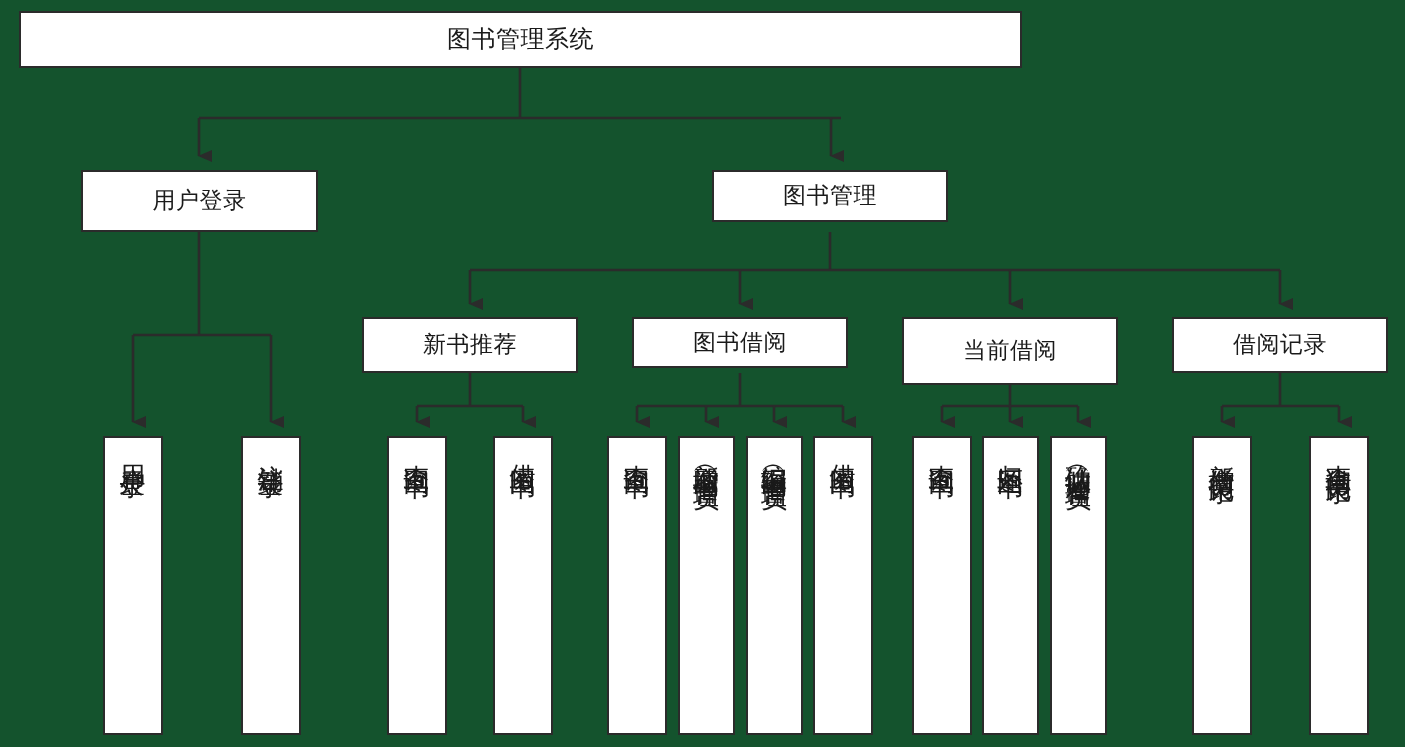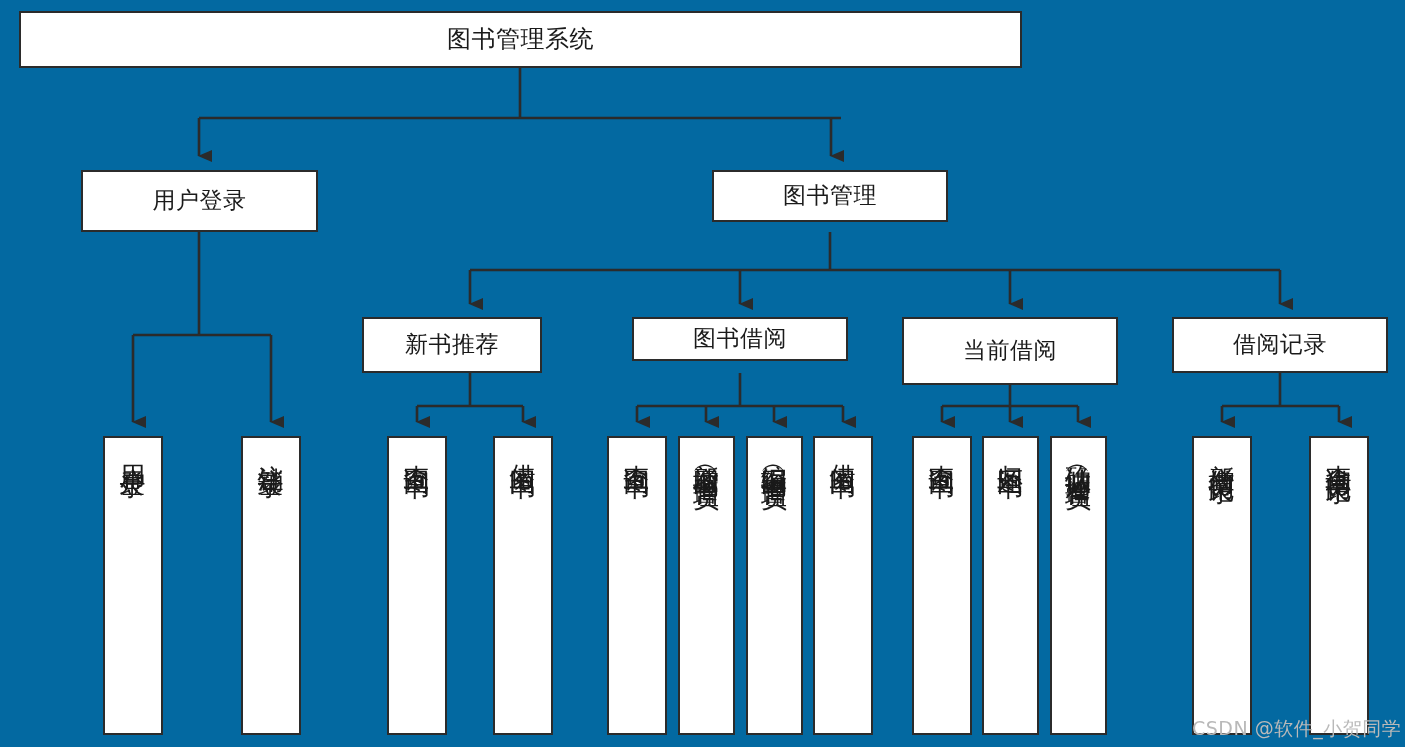--- a/index.html
+++ b/index.html
@@ -8,21 +8,21 @@
     padding: 0;
     background: #ffffff;
   }
   body {
     font-family: "DejaVu Sans", "Liberation Sans", sans-serif;
   }
   #canvas {
     position: relative;
     width: 1405px;
     height: 747px;
-    background: #0369a1;
+    background: #14532d;
     overflow: hidden;
   }
   #wires {
     position: absolute;
     left: 0;
     top: 0;
     width: 1405px;
     height: 747px;
     pointer-events: none;
   }
@@ -134,25 +134,25 @@
   </div>
 
   <div class="node horiz" style="left:81px; top:170px; width:237px; height:62px;">
     <span class="label">用户登录</span>
   </div>
 
   <div class="node horiz" style="left:712px; top:170px; width:236px; height:52px;">
     <span class="label">图书管理</span>
   </div>
 
-  <div class="node horiz" style="left:362px; top:317px; width:180px; height:56px;">
+  <div class="node horiz" style="left:362px; top:317px; width:216px; height:56px;">
     <span class="label">新书推荐</span>
   </div>
 
-  <div class="node horiz" style="left:632px; top:317px; width:216px; height:44px;">
+  <div class="node horiz" style="left:632px; top:317px; width:216px; height:51px;">
     <span class="label">图书借阅</span>
   </div>
 
   <div class="node horiz" style="left:902px; top:317px; width:216px; height:68px;">
     <span class="label">当前借阅</span>
   </div>
 
   <div class="node horiz" style="left:1172px; top:317px; width:216px; height:56px;font-family:Liberation Serif, serif;">
     <span class="label">借阅记录</span>
   </div>
@@ -202,17 +202,14 @@
   </div>
 
   <div class="node vert" style="left:1192px; top:436px; width:60px; height:299px;">
     <span class="label">新增借阅记录</span>
   </div>
 
   <div class="node vert" style="left:1309px; top:436px; width:60px; height:299px;">
     <span class="label">查询借阅记录</span>
   </div>
 
-  <div class="watermark" style="left:1192px; top:716px;">
-    <span>CSDN @软件_小贺同学</span>
-  </div>
 
 </div>
 
 </body></html>

